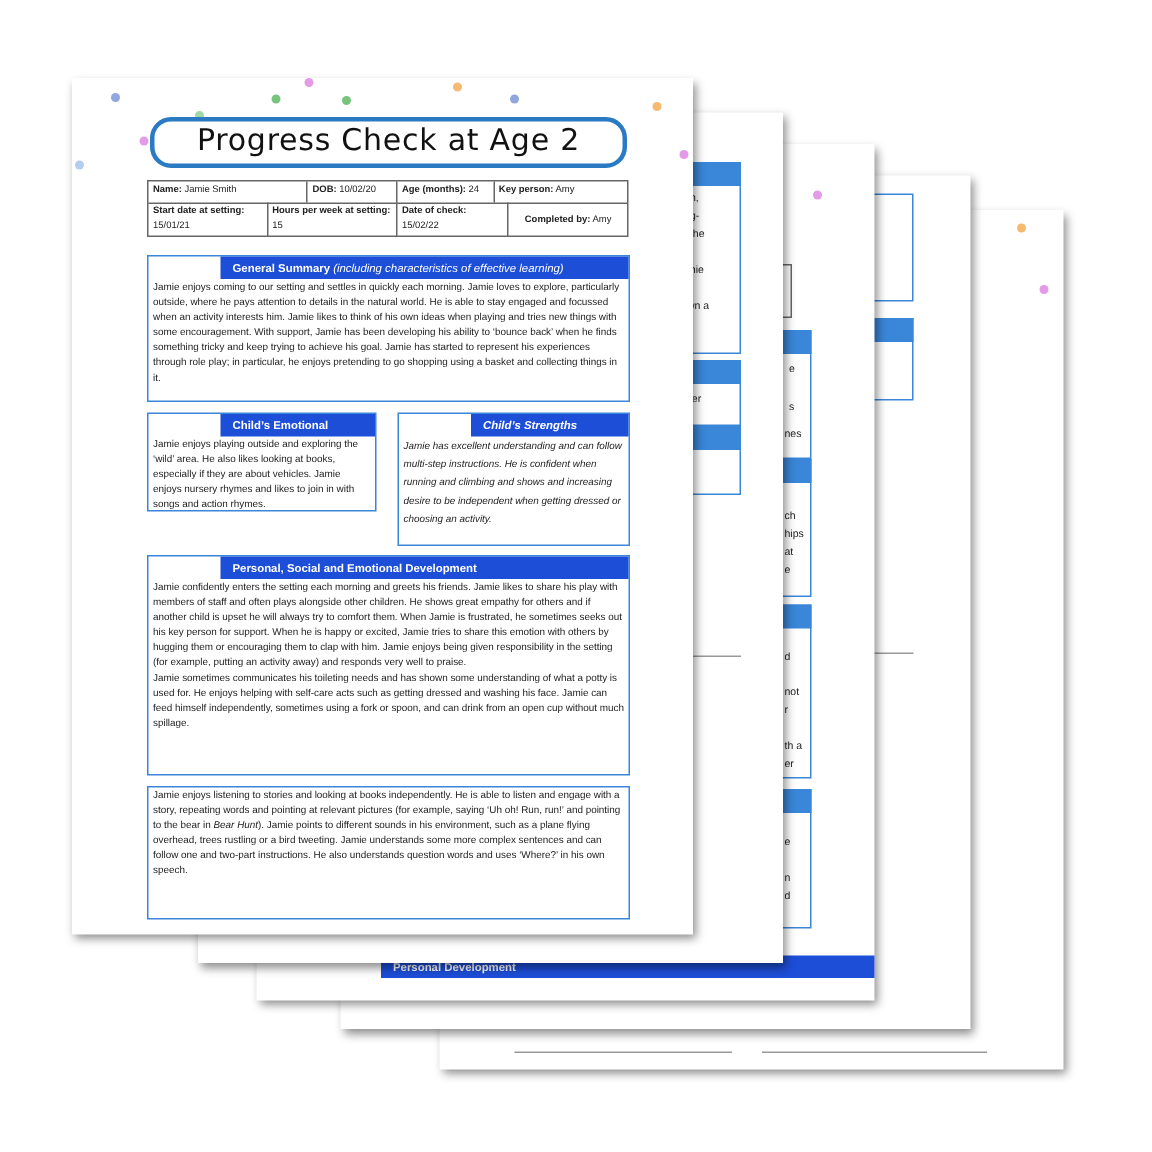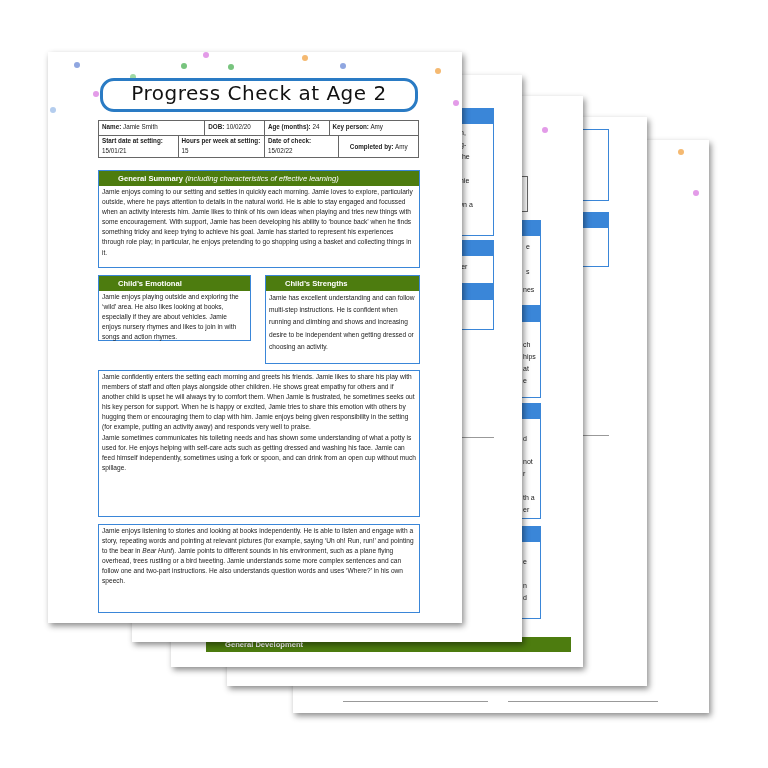--- a/index.html
+++ b/index.html
@@ -11,21 +11,21 @@
                display:flex; align-items:flex-start; justify-content:center; box-sizing:border-box; }
   .title-text { font-family:"DejaVu Sans", sans-serif; font-size:20px; color:#111; letter-spacing:0.5px; }
   .info-table { position:absolute; border:1px solid #666; box-sizing:border-box; font-size:6.3px; color:#222; }
   .info-row { position:absolute; left:0; right:0; display:flex; }
   .info-cell { border-right:1px solid #666; box-sizing:border-box; padding:1px 3px; line-height:10px; }
   .info-cell:last-child { border-right:none; }
   .info-row.r1 { top:0; height:14px; border-bottom:1px solid #666; }
   .info-row.r2 { top:14px; height:23px; }
   .b { font-weight:bold; }
   .section { position:absolute; border:1.5px solid #3a86d8; box-sizing:border-box; background:#fff; }
-  .sec-head { background:#4d7c0f; color:#fff; font-weight:bold; font-size:7.6px; padding:2px 19px; height:11px; line-height:11px; }
+  .sec-head { background:#1d4ed8; color:#fff; font-weight:bold; font-size:7.6px; padding:2px 8px; height:11px; line-height:11px;margin-left:48px; }
   .sec-head i { font-weight:normal; font-style:italic; }
   .sec-body { font-size:6.6px; line-height:10.1px; color:#222; padding:1px 3px; }
   .bar { position:absolute; background:#3a86d8; }
   .frag { position:absolute; font-size:7px; color:#222; line-height:12px; }
   .hline { position:absolute; height:1px; background:#999; }
 </style>
 </head>
 <body>
 
 <div class="page" style="left:293px;top:140px;width:416px;height:573px;">
@@ -85,21 +85,21 @@
   <div class="frag" style="left:352px;top:337px;">d</div>
   <div class="frag" style="left:352px;top:360px;">not</div>
   <div class="frag" style="left:352px;top:372px;">r</div>
   <div class="frag" style="left:352px;top:396px;">th a</div>
   <div class="frag" style="left:352px;top:408px;">er</div>
   <div class="section" style="left:20px;top:430px;width:350px;height:93px;"></div>
   <div class="bar" style="left:20px;top:430px;width:350px;height:16px;"></div>
   <div class="frag" style="left:352px;top:460px;">e</div>
   <div class="frag" style="left:352px;top:484px;">n</div>
   <div class="frag" style="left:352px;top:496px;">d</div>
-  <div class="sec-head" style="position:absolute;left:35px;top:541px;width:327px;height:11px;">General Development</div>
+  <div class="sec-head" style="position:absolute;left:35px;top:541px;width:327px;height:11px;">Personal Development</div>
 </div>
 
 <div class="page" style="left:132px;top:75px;width:390px;height:567px;">
   <div class="dot" style="left:320px;top:21px;background:#e39be8;"></div>
   <div class="section" style="left:20px;top:33px;width:342px;height:128px;"></div>
   <div class="bar" style="left:20px;top:33px;width:342px;height:16px;"></div>
   <div class="frag" style="left:328px;top:52px;">n,</div>
   <div class="frag" style="left:328px;top:64px;">g-</div>
   <div class="frag" style="left:326px;top:76px;">t he</div>
   <div class="frag" style="left:326px;top:100px;">mie</div>
@@ -149,26 +149,27 @@
   <div class="section" style="left:50px;top:118px;width:322px;height:98px;">
     <div class="sec-head"><span>General Summary</span> <i>(including characteristics of effective learning)</i></div>
     <div class="sec-body">Jamie enjoys coming to our setting and settles in quickly each morning. Jamie loves to explore, particularly outside, where he pays attention to details in the natural world. He is able to stay engaged and focussed when an activity interests him. Jamie likes to think of his own ideas when playing and tries new things with some encouragement. With support, Jamie has been developing his ability to ‘bounce back’ when he finds something tricky and keep trying to achieve his goal. Jamie has started to represent his experiences through role play; in particular, he enjoys pretending to go shopping using a basket and collecting things in it.</div>
   </div>
 
   <div class="section" style="left:50px;top:223px;width:153px;height:66px;">
     <div class="sec-head">Child’s Emotional</div>
     <div class="sec-body">Jamie enjoys playing outside and exploring the ‘wild’ area. He also likes looking at books, especially if they are about vehicles. Jamie enjoys nursery rhymes and likes to join in with songs and action rhymes.</div>
   </div>
 
-  <div class="section" style="left:217px;top:223px;width:155px;height:89px;">
+  <div class="section" style="left:217px;top:223px;width:155px;height:89px;font-style:italic;">
     <div class="sec-head">Child’s Strengths</div>
     <div class="sec-body" style="line-height:12.2px;">Jamie has excellent understanding and can follow multi-step instructions. He is confident when running and climbing and shows and increasing desire to be independent when getting dressed or choosing an activity.</div>
   </div>
 
   <div class="section" style="left:50px;top:318px;width:322px;height:147px;">
+    <div class="sec-head">Personal, Social and Emotional Development</div>
     <div class="sec-body">
       <div>Jamie confidently enters the setting each morning and greets his friends. Jamie likes to share his play with members of staff and often plays alongside other children. He shows great empathy for others and if another child is upset he will always try to comfort them. When Jamie is frustrated, he sometimes seeks out his key person for support. When he is happy or excited, Jamie tries to share this emotion with others by hugging them or encouraging them to clap with him. Jamie enjoys being given responsibility in the setting (for example, putting an activity away) and responds very well to praise.</div>
       <div>Jamie sometimes communicates his toileting needs and has shown some understanding of what a potty is used for. He enjoys helping with self-care acts such as getting dressed and washing his face. Jamie can feed himself independently, sometimes using a fork or spoon, and can drink from an open cup without much spillage.</div>
     </div>
   </div>
 
   <div class="section" style="left:50px;top:472px;width:322px;height:89px;">
     <div class="sec-body"><span>Jamie enjoys listening to stories and looking at books independently. He is able to listen and engage with a story, repeating words and pointing at relevant pictures (for example, saying ‘Uh oh! Run, run!’ and pointing to the bear in </span><i>Bear Hunt</i><span>). Jamie points to different sounds in his environment, such as a plane flying overhead, trees rustling or a bird tweeting. Jamie understands some more complex sentences and can follow one and two-part instructions. He also understands question words and uses ‘Where?’ in his own speech.</span></div>
   </div>
 </div>

